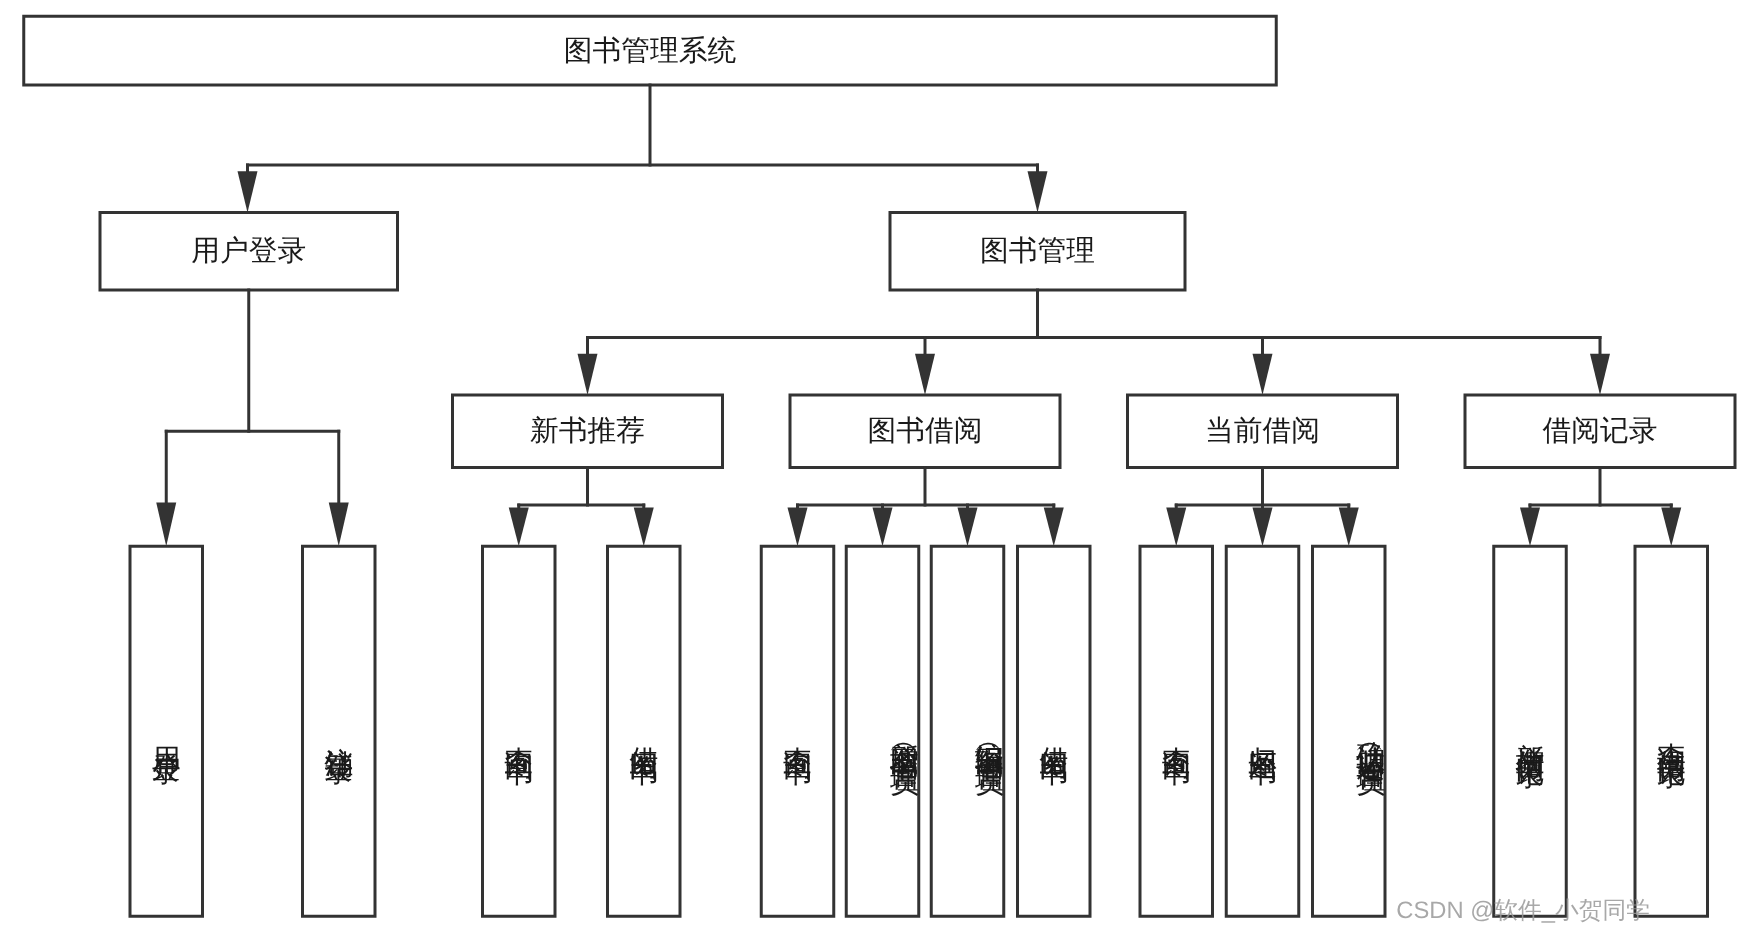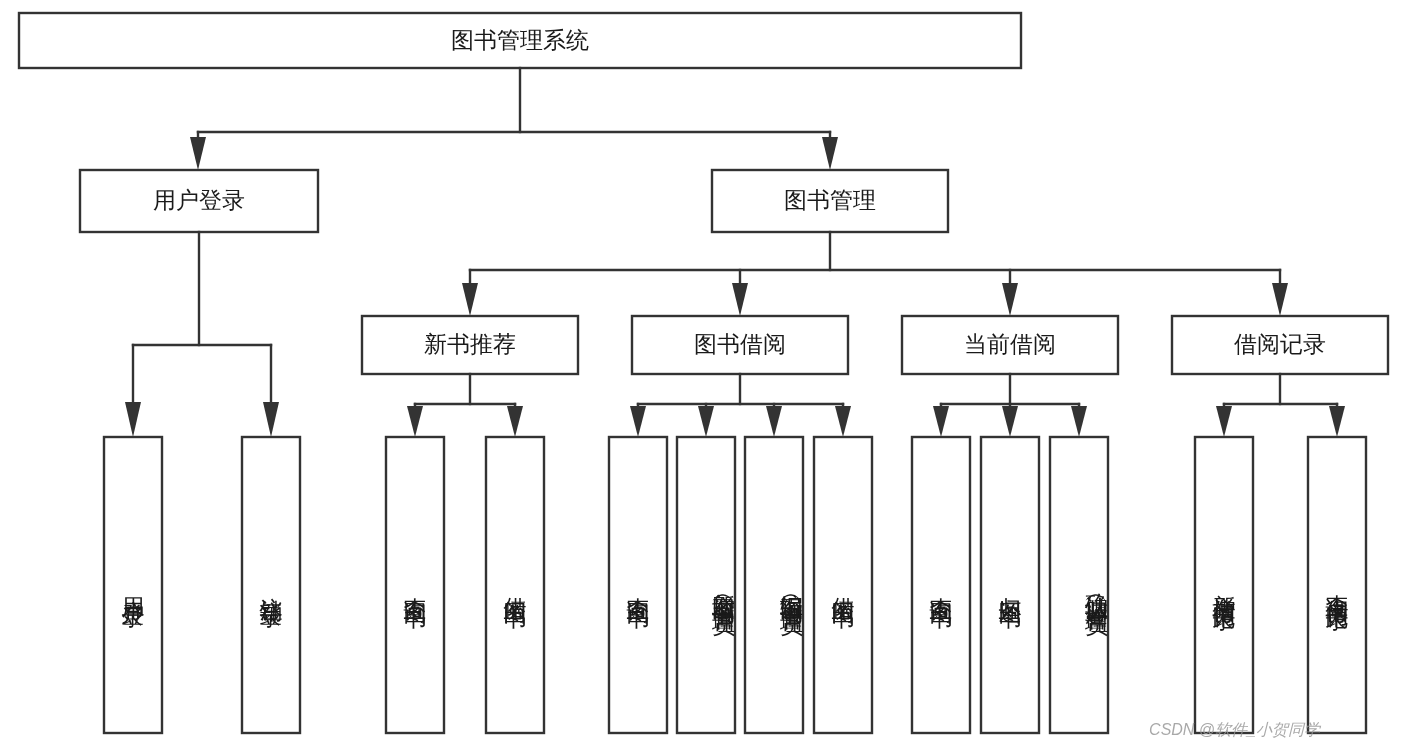--- a/index.html
+++ b/index.html
@@ -58,25 +58,24 @@
     letter-spacing: 3px;
     line-height: 1;
     white-space: nowrap;
     pointer-events: none;
   }
   .watermark {
     position: absolute;
     right: 12px;
     bottom: 6px;
     font-family: "Liberation Sans", "DejaVu Sans", sans-serif;
-    font-size: 16px;
+    font-size: 19px;
     color: #9a9a9a;
     white-space: nowrap;
     opacity: 0.85;
-    font-style: italic;
   }
 </style>
 </head>
 <body>
 
 <div id="diagram-root">
 
   <svg id="flow-svg" viewBox="0 0 1405 747">
 
     <g>

